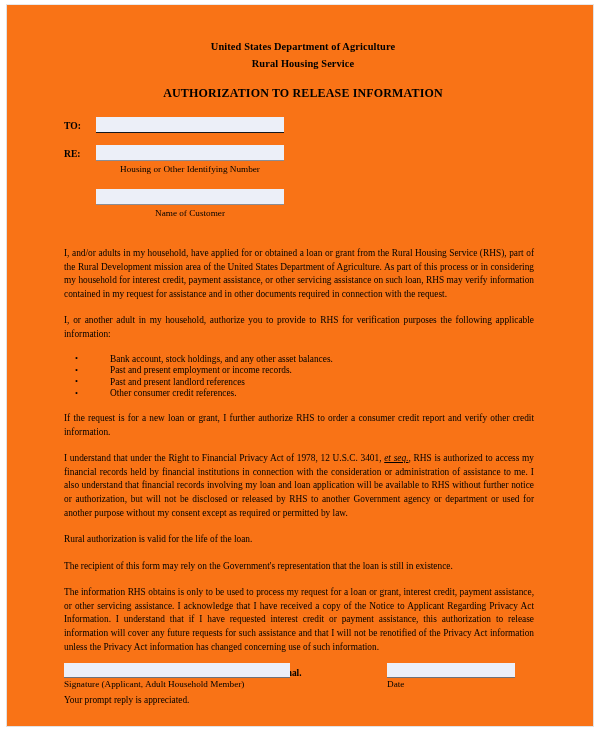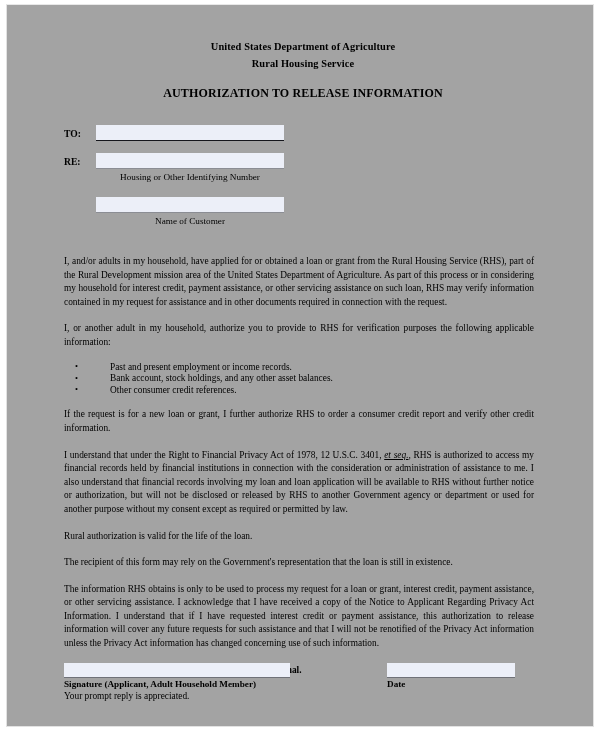--- a/index.html
+++ b/index.html
@@ -14,21 +14,21 @@
     font-family: "Liberation Serif", "DejaVu Serif", serif;
     color: #000000;
   }
 
   .page {
     position: absolute;
     left: 6px;
     top: 4px;
     width: 588px;
     height: 723px;
-    background: #a3a3a3;
+    background: #f97316;
     border: 1px solid #e2e2e2;
     border-top-color: #e8e8e8;
     box-sizing: border-box;
     overflow: hidden;
   }
 
   .inner {
     position: absolute;
     left: 57px;
     top: 0;
@@ -49,21 +49,21 @@
   .doc-title {
     text-align: center;
     font-weight: bold;
     font-size: 12px;
     letter-spacing: 0.15px;
     margin-top: 14px;
   }
 
   
   .fields {
-    margin-top: 24px;
+    margin-top: 16px;
   }
   .field-row {
     display: flex;
     align-items: flex-end;
   }
   .field-label {
     font-size: 9.6px;
     font-weight: bold;
     width: 32px;
     padding-bottom: 2px;
@@ -128,21 +128,21 @@
   
   .sig-area {
     position: absolute;
     left: 57px;
     top: 658px;
     width: 478px;
   }
   .sig-row {
     display: flex;
   }
-  .sig-cell { position: relative; font-weight: bold; }
+  .sig-cell { position: relative; }
   .sig-cell.left  { width: 226px; }
   .sig-cell.spacer { width: 97px; }
   .sig-cell.right { width: 128px; }
 
   .sig-line {
     height: 14px;
     background: #eceff8;
     border-bottom: 1.6px solid #6f7178;
   }
   .sig-caption {
@@ -187,22 +187,23 @@
       <div class="field-caption">Name of Customer</div>
     </div>
 
     <div class="body-copy">
 
       <p>I, and/or adults in my household, have applied for or obtained a loan or grant from the Rural Housing Service (RHS), part of the Rural Development mission area of the United States Department of Agriculture. As part of this process or in considering my household for interest credit, payment assistance, or other servicing assistance on such loan, RHS may verify information contained in my request for assistance and in other documents required in connection with the request.</p>
 
       <p class="tight">I, or another adult in my household, authorize you to provide to RHS for verification purposes the following applicable information:</p>
 
       <ul class="consent-list">
+        <li>Bank account, stock holdings, and any other asset balances.</li>
         <li>Past and present employment or income records.</li>
-        <li>Bank account, stock holdings, and any other asset balances.</li>
+        <li>Past and present landlord references</li>
         <li>Other consumer credit references.</li>
       </ul>
 
       <p>If the request is for a new loan or grant, I further authorize RHS to order a consumer credit report and verify other credit information.</p>
 
       <p><span>I understand that under the Right to Financial Privacy Act of 1978, 12 U.S.C. 3401, </span><u class="cite">et seq.</u><span>, RHS is authorized to access my financial records held by financial institutions in connection with the consideration or administration of assistance to me. I also understand that financial records involving my loan and loan application will be available to RHS without further notice or authorization, but will not be disclosed or released by RHS to another Government agency or department or used for another purpose without my consent except as required or permitted by law.</span></p>
 
       <p>Rural authorization is valid for the life of the loan.</p>
 
       <p>The recipient of this form may rely on the Government's representation that the loan is still in existence.</p>

